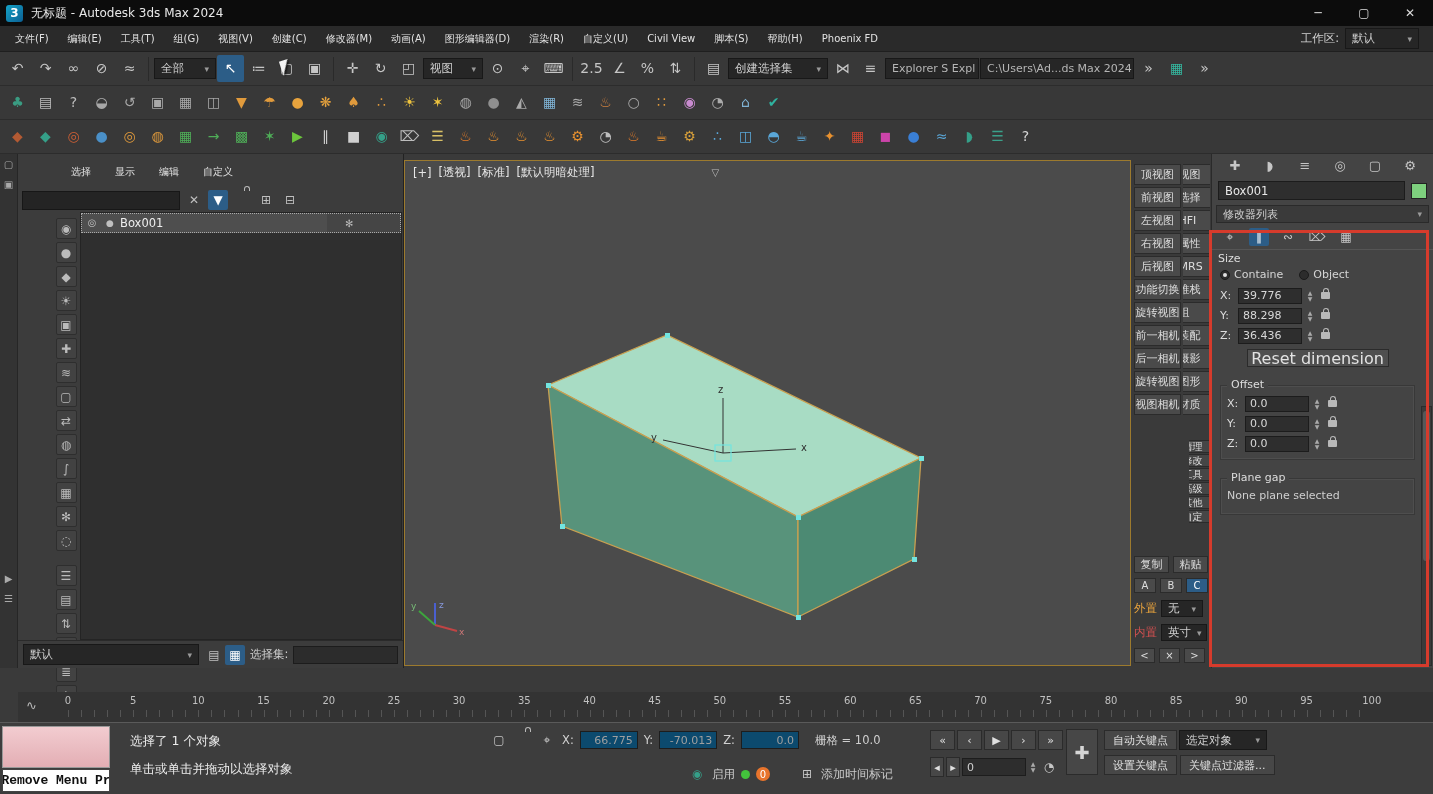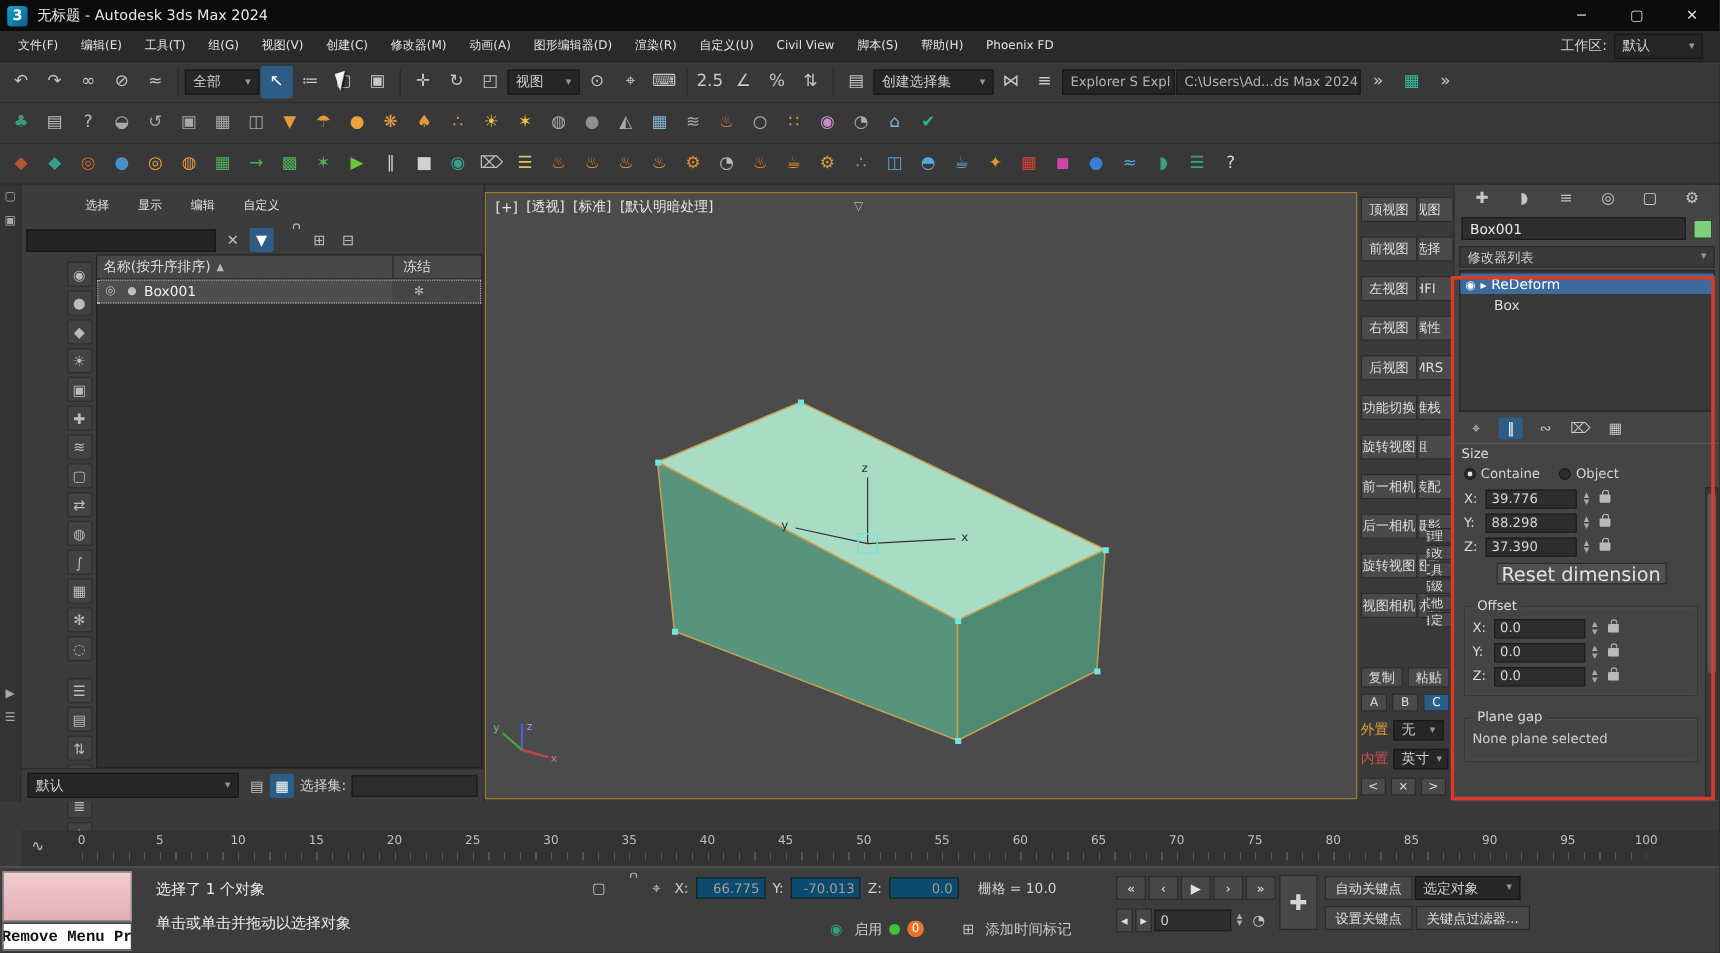--- a/index.html
+++ b/index.html
@@ -50,21 +50,21 @@
 .ex-bottom{position:absolute;left:0;bottom:0;right:0;height:28px;background:#3c3c3c;border-top:1px solid #2a2a2a;display:flex;align-items:center;gap:5px;padding:0 5px;font-size:11.5px;}
 .ex-setfield{flex:1;height:18px;background:#2c2c2c;border:1px solid #1c1c1c;}
 
 .viewport{position:absolute;left:404px;top:160px;width:727px;height:506px;background:#4b4b4b;border:1px solid #9c7a2e;}
 .vp-labels{position:absolute;left:8px;top:4px;display:flex;gap:7px;font-size:11.5px;color:#e6e6e6;align-items:center;z-index:5;}
 .vp-filter{color:#bdbdbd;font-size:10px;margin-left:110px;}
 .vp-svg{position:absolute;left:0;top:0;}
 
 .cursor{position:absolute;left:281px;top:60px;width:0;height:0;border-top:15px solid #f2f2f2;border-right:9px solid transparent;transform:rotate(-18deg);z-index:80;filter:drop-shadow(1px 1px 1px #000);}
 
-.navcol[data-repeat]{flex-direction:column;gap:12px;}
+.navcol[data-repeat]{flex-direction:column;gap:2px;}
 #navcolA{position:absolute;left:1134px;top:164px;width:47px;}
 #navcolB{position:absolute;left:1183px;top:164px;width:27px;overflow:hidden;}
 #navcolC{position:absolute;left:1189px;top:440px;width:21px;overflow:hidden;gap:1px;}
 .navbtn{height:21px;background:#4a4a4a;border:1px solid #2b2b2b;color:#dedede;font-size:11px;display:flex;align-items:center;justify-content:center;white-space:nowrap;flex:none;overflow:hidden;width:100%;}
 #navcolB .navbtn{justify-content:flex-start;padding-left:4px;width:46px;}
 #navcolC .navbtn{height:13px;font-size:10px;justify-content:flex-start;padding-left:2px;width:40px;background:#464646;}
 .navrow{position:absolute;display:flex;gap:4px;align-items:center;}
 .minibtn{background:#4a4a4a;border:1px solid #2b2b2b;color:#dedede;font-size:11px;display:flex;align-items:center;justify-content:center;flex:none;}
 .navbtn.active,.minibtn.active{background:#2c5d87;color:#fff;}
 .lbl-orange{color:#e8a33d;font-size:11.5px;}
@@ -86,21 +86,21 @@
 .stackrow.indent{padding-left:28px;}
 .cp-stacktools{display:flex;align-items:center;gap:9px;padding:3px 8px;border-bottom:1px solid #555;}
 .cp-stacktools .tbicon{width:20px;height:18px;line-height:18px;font-size:12px;}
 .cp-rollout{position:relative;margin:2px 16px 0 6px;font-size:11px;}
 .group-title{font-size:11px;color:#ddd;}
 .radio-row{display:flex;align-items:center;gap:4px;padding:3px 2px;}
 .radio{width:10px;height:10px;border-radius:50%;background:#2c2c2c;border:1px solid #1a1a1a;position:relative;flex:none;}
 .radio.sel::after{content:"";position:absolute;inset:2px;border-radius:50%;background:#e0e0e0;}
 .spinrow{display:flex;align-items:center;gap:3px;margin:3px 0 3px 2px;height:17px;}
 .spinlabel{width:15px;color:#ddd;}
-.spinfield{width:76px;height:16px;background:#2e2e2e;border:1px solid #1c1c1c;color:#d8d8d8;display:flex;align-items:center;padding:0 4px;font-size:11px;}
+.spinfield{width:64px;height:16px;background:#2e2e2e;border:1px solid #1c1c1c;color:#d8d8d8;display:flex;align-items:center;padding:0 4px;font-size:11px;}
 .spinner{width:10px;height:16px;display:flex;flex-direction:column;align-items:center;justify-content:center;color:#aaa;font-size:6px;line-height:6px;}
 .spinner::before{content:"▲";}
 .spinner::after{content:"▼";}
 .lockicon{position:relative;width:9px;height:7px;background:#b9b9b9;border-radius:1px;margin-left:3px;flex:none;}
 .lockicon::before{content:"";position:absolute;left:1.5px;top:-4px;width:4px;height:4px;border:1.2px solid #b9b9b9;border-bottom:none;border-radius:3px 3px 0 0;}
 .cp-btn{margin:5px auto 3px;width:142px;height:18px;background:#4f4f4f;border:1px solid #2b2b2b;color:#e2e2e2;font-size:16px;display:flex;align-items:center;justify-content:center;}
 .groupbox{border:1px solid #383838;box-shadow:inset 0 0 0 1px #4e4e4e;margin:18px 2px 4px;padding:6px 4px 4px;position:relative;}
 .groupbox>.group-title{position:absolute;top:-8px;left:6px;background:#444;padding:0 4px;}
 .plane-status{font-size:11px;color:#cfcfcf;padding:4px 2px 8px;}
 .cp-scrollbar{position:absolute;right:1px;top:252px;width:11px;height:260px;background:#3a3a3a;border:1px solid #2c2c2c;}
@@ -356,29 +356,20 @@
         <div data-repeat="explorer.side_icons2" style="margin-top:14px">
             <span class="tbicon">☰</span>
             <span class="tbicon">▤</span>
             <span class="tbicon">⇅</span>
             <span class="tbicon">∴</span>
             <span class="tbicon">≣</span>
             <span class="tbicon">⚙</span>
           </div>
       </div>
       <div class="ex-grid">
-        <div class="ex-header">
-          <div class="ex-h-name">
-            <span>名称(按升序排序)</span>
-            <span style="font-size:8px;color:#bbb">▲</span>
-          </div>
-          <div class="ex-h-frozen">
-              <span>冻结</span>
-            </div>
-        </div>
         <div class="ex-row">
           <div class="ex-row-name">
             <span class="exicon" style="width:16px;font-size:10px">◎</span>
             <span class="exicon" style="width:12px;font-size:9px">●</span>
             <span>Box001</span>
           </div>
           <div class="ex-row-frozen">
               <span style="font-size:10px">✻</span>
             </div>
         </div>
@@ -507,30 +498,20 @@
         <span class="tbicon">≡</span>
         <span class="tbicon">◎</span>
         <span class="tbicon">▢</span>
         <span class="tbicon">⚙</span>
       </div>
     <div class="cp-name-row">
       <div class="cp-name">Box001</div>
       <div class="cp-swatch"></div>
     </div>
     <div class="cp-modlist">修改器列表</div>
-    <div class="cp-stack">
-      <div class="stackrow selected">
-        <span class="eye"></span>
-        <span class="arrowg"></span>
-        <span>ReDeform</span>
-      </div>
-      <div class="stackrow indent">
-        <span>Box</span>
-      </div>
-    </div>
     <div class="cp-stacktools" data-repeat="command_panel.stack_icons">
         <span class="tbicon">⌖</span>
         <span class="tbicon active">‖</span>
         <span class="tbicon">∾</span>
         <span class="tbicon">⌦</span>
         <span class="tbicon">▦</span>
       </div>
     <div class="cp-rollout">
       <div class="group-title">Size</div>
       <div class="radio-row">
@@ -546,21 +527,21 @@
         <span class="lockicon"></span>
       </div>
       <div class="spinrow">
         <span class="spinlabel">Y:</span>
         <span class="spinfield">88.298</span>
         <span class="spinner"></span>
         <span class="lockicon"></span>
       </div>
       <div class="spinrow">
         <span class="spinlabel">Z:</span>
-        <span class="spinfield">37.390</span>
+        <span class="spinfield">36.436</span>
         <span class="spinner"></span>
         <span class="lockicon"></span>
       </div>
       <div class="cp-btn">Reset dimension</div>
       <div class="groupbox">
         <div class="group-title">Offset</div>
         <div class="spinrow">
           <span class="spinlabel">X:</span>
           <span class="spinfield">0.0</span>
           <span class="spinner"></span>

